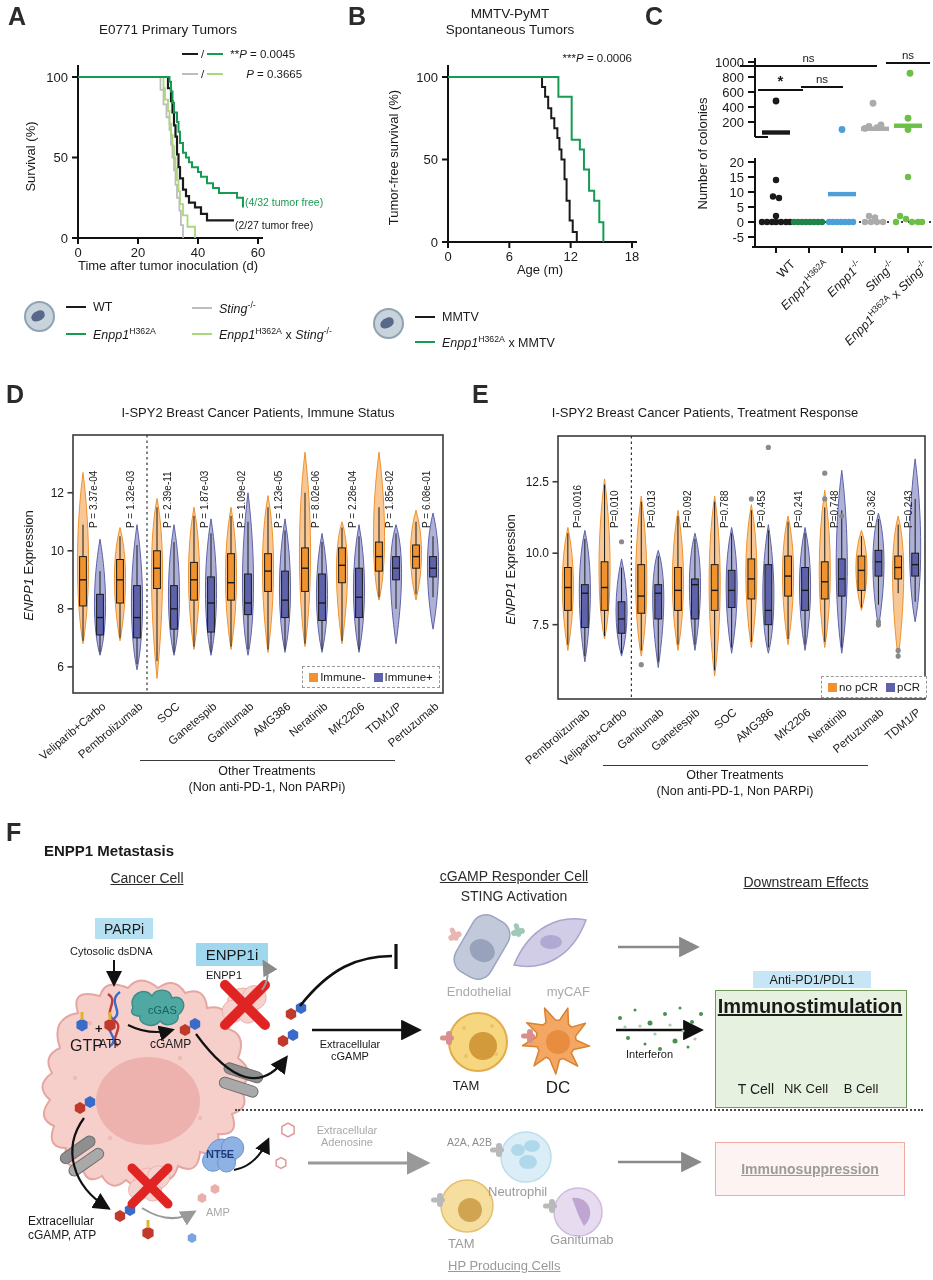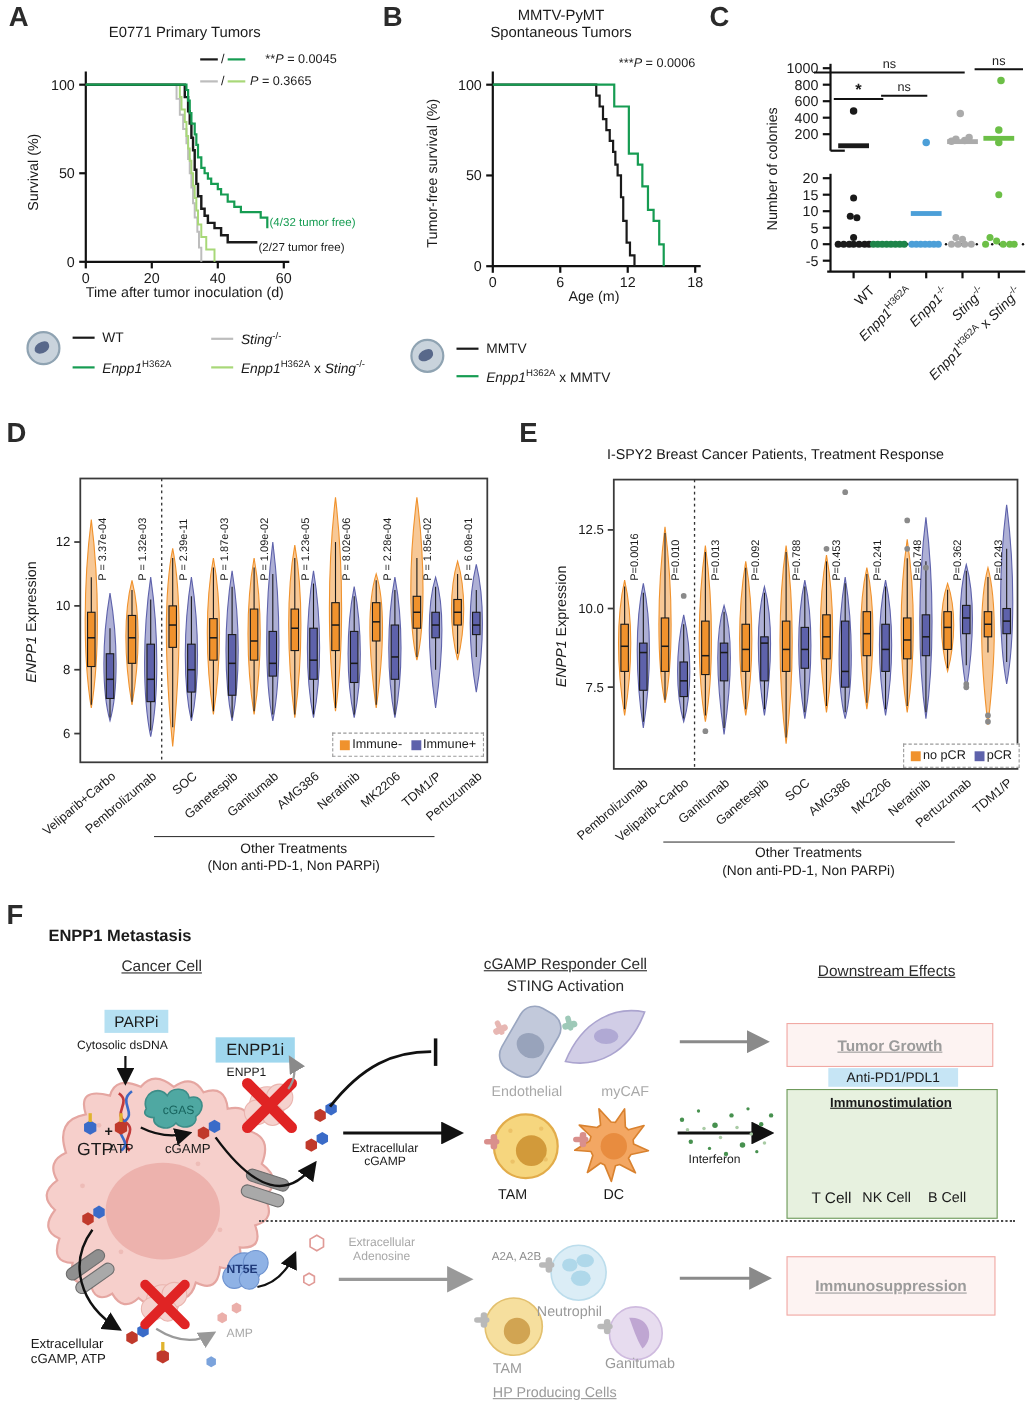--- a/index.html
+++ b/index.html
@@ -71,27 +71,27 @@
       <path d="M 78 77 H 165 V 77 H 168 V 88.27 H 171 V 101.15 H 172.5 V 112.42 H 174 V 125.3 H 175.5 V 136.57 H 177 V 154.28 H 178.5 V 167.16000000000003 H 180 V 178.43 H 183 V 189.7 H 186 V 196.14 H 189 V 202.57999999999998 H 195 V 207.41 H 201 V 213.85 H 207 V 220.29 H 234 V 220.29" fill="none" stroke="#1a1a1a" stroke-width="2.2"></path>
       <path d="M 78 77 H 168 V 77 H 169.5 V 81.83 H 171 V 91.49 H 172.5 V 102.76 H 174 V 112.42 H 177 V 122.08000000000001 H 178.5 V 131.74 H 180 V 143.01 H 183 V 152.67000000000002 H 186 V 157.5 H 189 V 162.32999999999998 H 192 V 167.16000000000003 H 198 V 171.99 H 201 V 176.82 H 207 V 183.26 H 213 V 188.08999999999997 H 219 V 192.92000000000002 H 228 V 192.92000000000002 H 237 V 197.75 H 243 V 207.41" fill="none" stroke="#169c52" stroke-width="2"></path>
     </svg>
   <div class="yl" style="left:-80px;top:149px">Survival (%)</div>
   <div class="xl" style="left:48px;top:258px;width:240px">Time after tumor inoculation (d)</div>
   <div id="statsA">
       <div class="statrow" style="left: 182px; top: 48px;">
         <span class="sw" style="background: rgb(26, 26, 26);"></span>
         <span>/</span>
         <span class="sw" style="background: rgb(22, 156, 82);"></span>
-        <span style="margin-left: 15px;">**<i>P</i> = 0.0045</span>
+        <span style="margin-left: 4px;">**<i>P</i> = 0.0045</span>
       </div>
       <div class="statrow" style="left: 182px; top: 68px;">
         <span class="sw" style="background: rgb(189, 189, 189);"></span>
         <span>/</span>
         <span class="sw" style="background: rgb(168, 216, 120);"></span>
-        <span style="margin-left: 1px;"><i>P</i> = 0.3665</span>
+        <span style="margin-left: 20px;"><i>P</i> = 0.3665</span>
       </div>
     </div>
   <div class="ann" style="left: 245px; top: 196px; color: rgb(22, 156, 82);">(4/32 tumor free)</div>
   <div class="ann" style="left: 235px; top: 219px; color: rgb(26, 26, 26);">(2/27 tumor free)</div>
   <div class="cellicon" style="left:24px;top:301px"></div>
   <div id="legendA">
       <div class="legrow" style="left: 66px; top: 300px;">
         <span class="sw" style="background: rgb(26, 26, 26); width: 20px;"></span>
         <span>WT</span>
       </div>
@@ -281,20 +281,21 @@
       <div class="catlab" style="left: -72px; top: 257px; font-size: 12.5px; transform: rotate(-45deg);">WT</div>
       <div class="catlab" style="left: -39px; top: 257px; font-size: 12.5px; transform: rotate(-45deg);"><i>Enpp1</i><sup>H362A</sup></div>
       <div class="catlab" style="left: -6px; top: 257px; font-size: 12.5px; transform: rotate(-45deg);"><i>Enpp1</i><sup>-/-</sup></div>
       <div class="catlab" style="left: 27px; top: 257px; font-size: 12.5px; transform: rotate(-45deg);"><i>Sting</i><sup>-/-</sup></div>
       <div class="catlab" style="left: 60px; top: 257px; font-size: 12.5px; transform: rotate(-45deg);"><i>Enpp1</i><sup>H362A</sup> x <i>Sting</i><sup>-/-</sup></div>
     </div>
 </div>
 
 <div class="panel" id="panelD" style="left:0;top:378px;width:466px;height:440px">
   <div class="pletter" style="left:6px;top:2px">D</div>
+  <div class="ptitle" style="left:68px;top:27px;width:380px;font-size:13px">I-SPY2 Breast Cancer Patients, Immune Status</div>
   <svg id="svgD" width="466" height="440">
       <rect x="73" y="57" width="370" height="258" fill="none" stroke="#3a3a3a" stroke-width="1.6"></rect>
       <line x1="67.5" y1="114.7525309336333" x2="73" y2="114.7525309336333" stroke="#3a3a3a" stroke-width="1.6"></line>
       <text x="64" y="118.7525309336333" text-anchor="end" font-size="12">12</text>
       <line x1="67.5" y1="172.79527559055117" x2="73" y2="172.79527559055117" stroke="#3a3a3a" stroke-width="1.6"></line>
       <text x="64" y="176.79527559055117" text-anchor="end" font-size="12">10</text>
       <line x1="67.5" y1="230.83802024746907" x2="73" y2="230.83802024746907" stroke="#3a3a3a" stroke-width="1.6"></line>
       <text x="64" y="234.83802024746907" text-anchor="end" font-size="12">8</text>
       <line x1="67.5" y1="288.8807649043869" x2="73" y2="288.8807649043869" stroke="#3a3a3a" stroke-width="1.6"></line>
       <text x="64" y="292.8807649043869" text-anchor="end" font-size="12">6</text>
@@ -744,27 +745,26 @@
   <div class="ftxt" style="left:148px;top:186px;font-size:11px;color:#17635d">cGAS</div>
 
   <div class="ftxt" style="left:310px;top:220px;width:80px;text-align:center;white-space:normal">
     <span>Extracellular</span><br>
     <span>cGAMP</span>
   </div>
 
   <div class="ftxt" style="left:438px;top:166px;width:82px;text-align:center;font-size:13px;color:#a9a9a9">Endothelial</div>
   <div class="ftxt" style="left:530px;top:166px;width:60px;text-align:right;font-size:13px;color:#a9a9a9">myCAF</div>
   <div class="ftxt" style="left:446px;top:260px;width:40px;text-align:center;font-size:13px">TAM</div>
-  <div class="ftxt" style="left:540px;top:260px;width:36px;text-align:center;font-size:13px">DC</div>
+  <div class="ftxt" style="left:540px;top:260px;width:36px;text-align:center;font-size:17px">DC</div>
   <div class="ftxt" style="left:626px;top:230px;font-size:11px">Interferon</div>
 
-  <div class="pinkbox" style="left:715px;top:112px;width:186px;height:38px">Tumor Growth</div>
   <div class="chip" style="left:753px;top:153px;width:118px;height:17px;font-size:12.5px;background:#c6e5f5">Anti-PD1/PDL1</div>
   <div class="greenbox" style="left:715px;top:172px;width:190px;height:116px"></div>
-  <div class="abs" style="left:715px;top:177px;width:190px;text-align:center;font-size:12px;font-weight:bold;text-decoration:underline">Immunostimulation</div>
+  <div class="abs" style="left:715px;top:177px;width:190px;text-align:center;font-size:20px;font-weight:bold;text-decoration:underline">Immunostimulation</div>
   <div class="ftxt" style="left:728px;top:263px;width:46px;text-align:right;font-size:14px">T Cell</div>
   <div class="ftxt" style="left:779px;top:263px;width:54px;text-align:center;font-size:13px">NK Cell</div>
   <div class="ftxt" style="left:837px;top:263px;width:48px;text-align:center;font-size:13px">B Cell</div>
 
   <div class="dotline" style="left:235px;top:291px;width:688px"></div>
 
   <div class="ftxt" style="left:28px;top:396px;white-space:normal;font-size:12px">
     <span>Extracellular</span><br>
     <span>cGAMP, ATP</span>
   </div>

